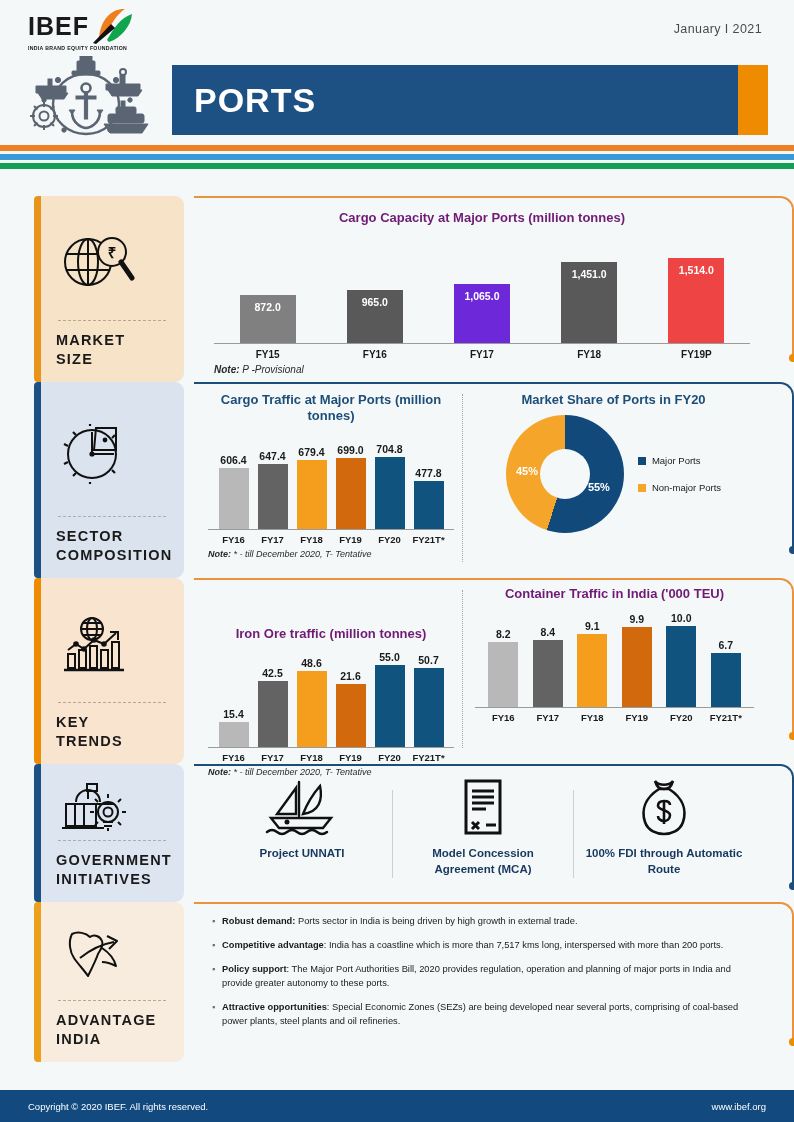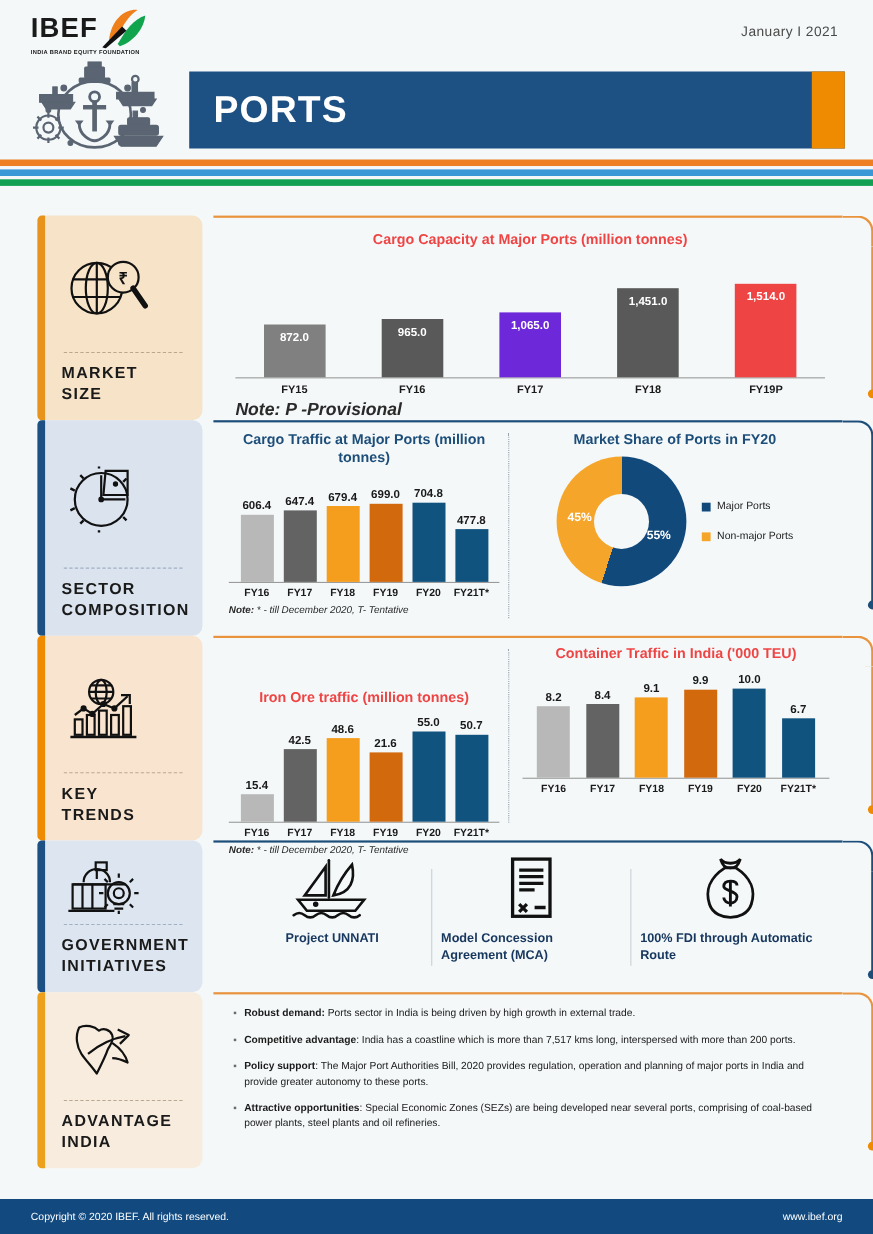--- a/index.html
+++ b/index.html
@@ -64,21 +64,21 @@
   .frame .dot { position: absolute; right: -3px; width: 8px; height: 8px; border-radius: 50%; }
   .fr-orange .top-line, .fr-orange .r-line { background: #e9933d; }
   .fr-orange .r-curve { border-color: #e9933d; }
   .fr-orange .dot { background: #ef8b00; }
   .fr-blue .top-line, .fr-blue .r-line { background: #1d4e79; }
   .fr-blue .r-curve { border-color: #1d4e79; }
   .fr-blue .dot { background: #1d4e79; }
 
   
   .chart-title { text-align: center; font-size: 13px; font-weight: bold; }
-  .t-orange { color: #ef4444; }
+  .t-orange { color: #701a75; }
   .t-blue { color: #1d4e79; }
   .bars { display: flex; align-items: flex-end; justify-content: space-around; position: relative; }
   .bar-col { display: flex; flex-direction: column; align-items: center; justify-content: flex-end; }
   .bar-val { font-size: 10.5px; font-weight: bold; margin-bottom: 2px; color: #1a1a1a; }
   .bar-val.inside { position: absolute; top: 6px; left: 0; right: 0; text-align: center; color: #ffffff; font-size: 10.5px; font-weight: bold; }
   .bar { width: 100%; position: relative; }
   .axis-line { border-top: 1px solid #9b9b9b; }
   .x-labels { display: flex; justify-content: space-around; }
   .x-lab { font-size: 10px; font-weight: bold; color: #1a1a1a; text-align: center; }
   .note { font-size: 9px; color: #2a2a2a; margin-top: 4px; font-style: italic; }
@@ -122,21 +122,21 @@
   .s3 .bar { width: 30px; }
   .s3 .x-labels { padding: 0 6px; margin-top: 4px; }
   .s3 .x-lab { width: 38px; font-size: 9.5px; }
 
   
   .s4 { height: 138px; }
   .gov-row { display: flex; height: 100%; padding: 12px 10px 6px 18px; }
   .gov-item { flex: 1; display: flex; flex-direction: column; align-items: center; justify-content: flex-start; padding: 0 8px; }
   .gov-sep { border-left: 1px solid #c9d0d6; margin: 14px 0 18px 0; }
   .gov-icon { height: 62px; display: flex; align-items: center; }
-  .gov-label { margin-top: 8px; text-align: left; font-size: 11.5px; font-weight: bold; color: #17375e; line-height: 1.35; }
+  .gov-label { margin-top: 8px; text-align: center; font-size: 11.5px; font-weight: bold; color: #17375e; line-height: 1.35; }
 
   
   .s5 { height: 160px; }
   .bullets { padding: 12px 22px 0 18px; }
   .bullet { display: flex; margin-bottom: 9px; font-size: 9.3px; color: #1a1a1a; line-height: 1.55; }
   .bullet .dot-sq { flex: 0 0 10px; color: #6b6b6b; font-size: 9px; padding-top: 1px; }
   .bullet b { font-weight: bold; }
 
   
   .footer { position: absolute; left: 0; bottom: 0; width: 100%; height: 32px; background: #124a80; display: flex; align-items: center; justify-content: space-between; padding: 0 28px; }
@@ -270,21 +270,21 @@
           </div>
         </div>
         <div class="axis-line"></div>
         <div class="x-labels">
           <div class="x-lab">FY15</div>
           <div class="x-lab">FY16</div>
           <div class="x-lab">FY17</div>
           <div class="x-lab">FY18</div>
           <div class="x-lab">FY19P</div>
         </div>
-        <div class="note" style="font-size:16px;font-weight:bold;">
+        <div class="note" style="font-size:10px;">
           <b>Note:</b> <i>P -Provisional</i>
         </div>
       </div>
     </div>
   </div>
 
   <div class="section s2">
     <div class="sec-left">
       <div class="card bluish">
         <div class="card-icon">

